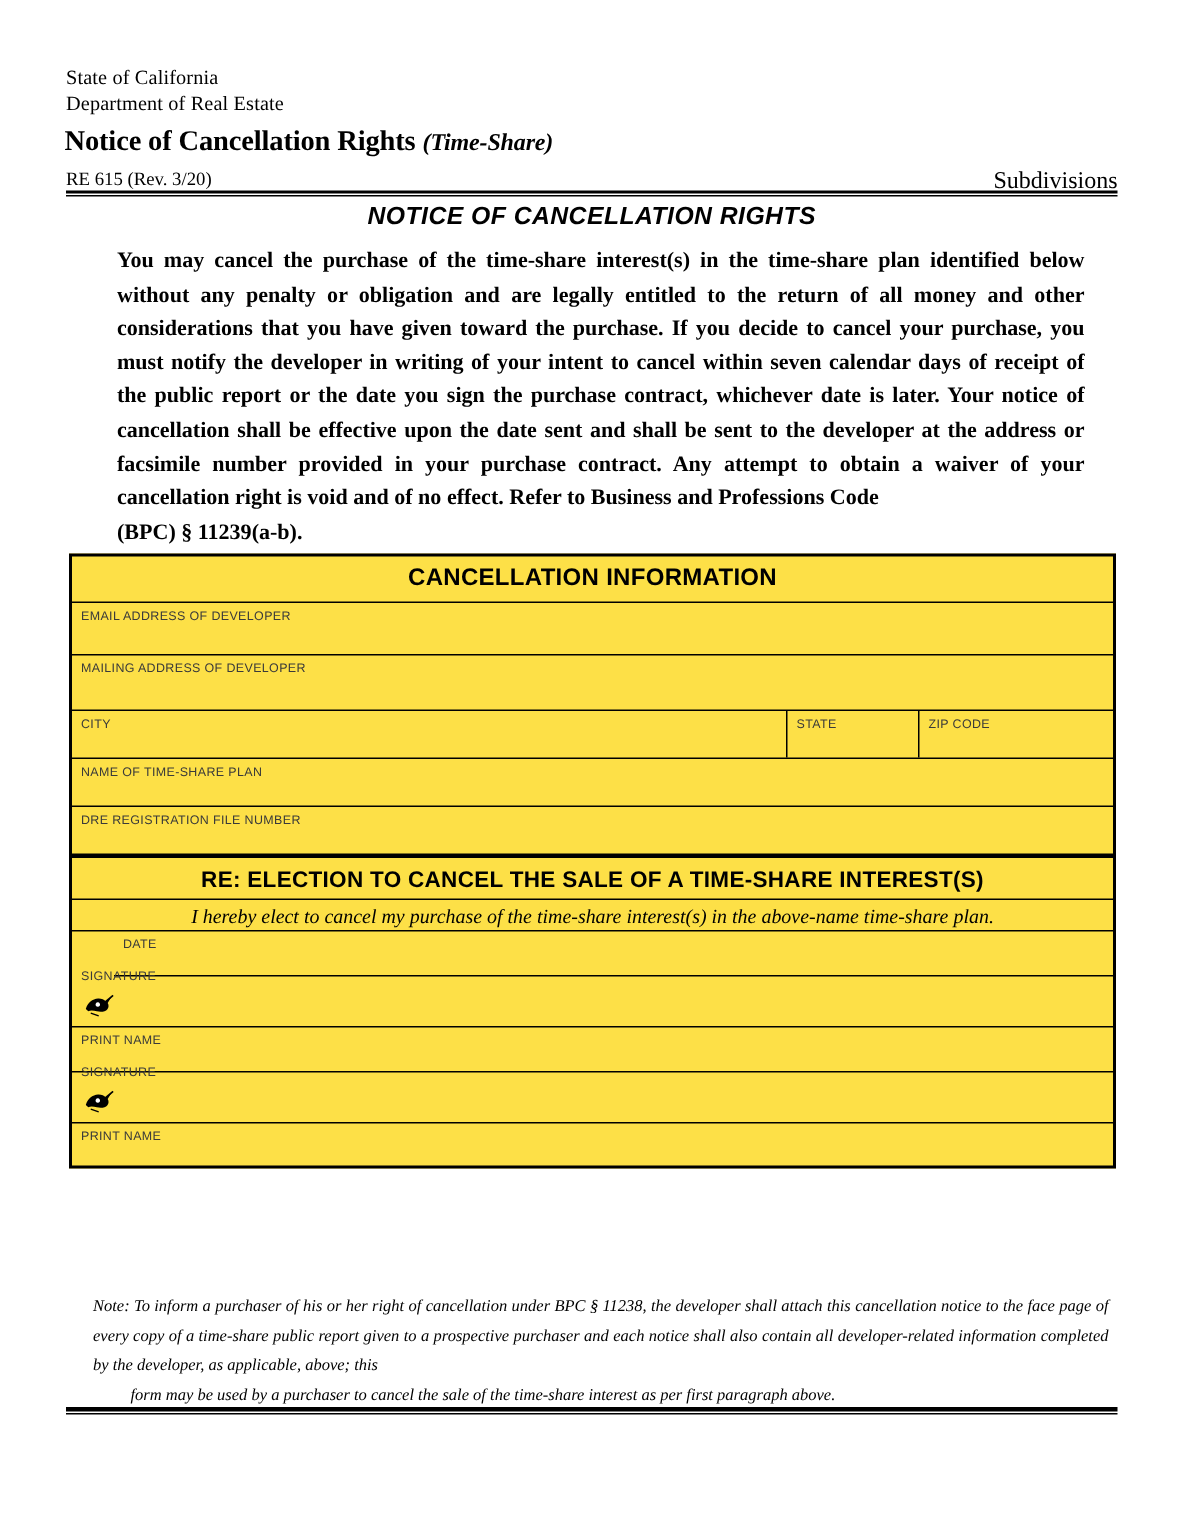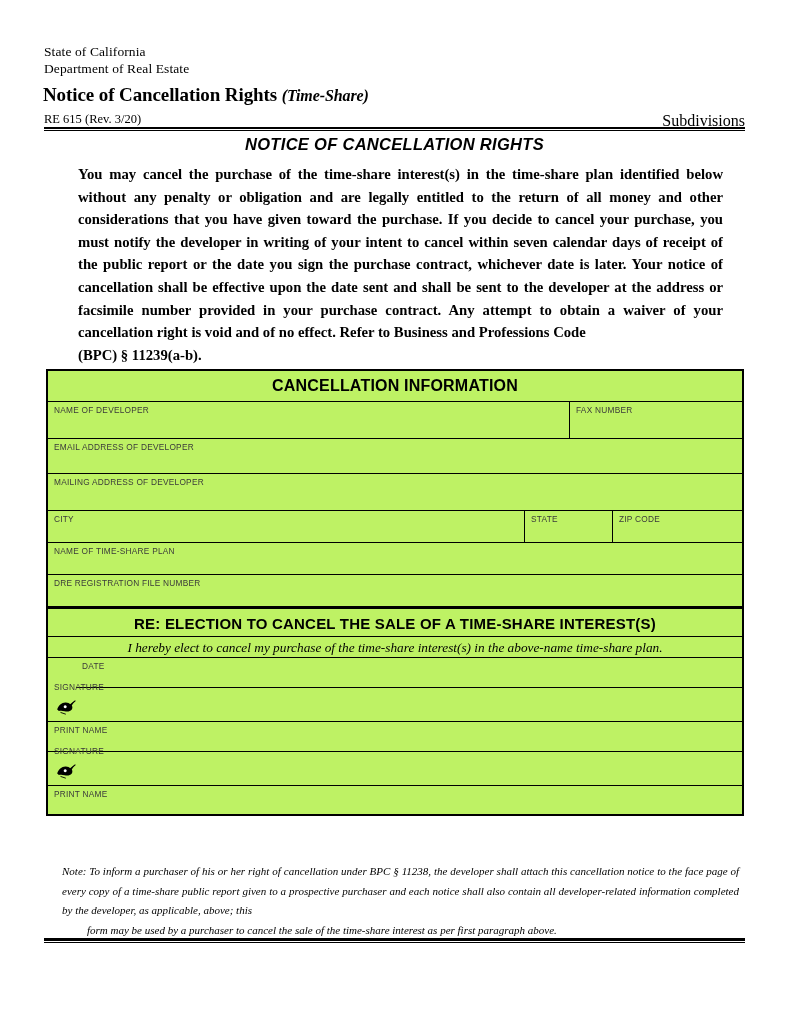--- a/index.html
+++ b/index.html
@@ -104,21 +104,21 @@
   }
 
   
   .form-table {
     position: absolute;
     left: 46px;
     top: 369px;
     width: 698px;
     box-sizing: border-box;
     border: 2.5px solid #000;
-    background: #bef264;
+    background: #fde047;
   }
   .ft-row {
     position: relative;
     box-sizing: border-box;
     border-bottom: 1.6px solid #000;
     display: flex;
   }
   .ft-row.last { border-bottom: none; }
   .ft-cell {
     position: relative;
@@ -222,28 +222,20 @@
     <span>You may cancel the purchase of the time-share interest(s) in the time-share plan identified below without any penalty or obligation and are legally entitled to the return of all money and other considerations that you have given toward the purchase. If you decide to cancel your purchase, you must notify the developer in writing of your intent to cancel within seven calendar days of receipt of the public report or the date you sign the purchase contract, whichever date is later. Your notice of cancellation shall be effective upon the date sent and shall be sent to the developer at the address or facsimile number provided in your purchase contract. Any attempt to obtain a waiver of your cancellation right is void and of no effect. Refer to Business and Professions Code</span>
     <span class="lastline">(BPC) § 11239(a-b).</span>
   </div>
 
   <div class="form-table">
 
     <div class="ft-row" style="height:31px;">
       <div class="ft-cell band-title">CANCELLATION INFORMATION</div>
     </div>
 
-    <div class="ft-row" style="height:37px;">
-      <div class="ft-cell" style="flex:0 0 521px;">
-        <span class="lbl">NAME OF DEVELOPER</span>
-      </div>
-      <div class="ft-cell">
-        <span class="lbl">FAX NUMBER</span>
-      </div>
-    </div>
 
     <div class="ft-row" style="height:35px;">
       <div class="ft-cell">
         <span class="lbl">EMAIL ADDRESS OF DEVELOPER</span>
       </div>
     </div>
 
     <div class="ft-row" style="height:37px;">
       <div class="ft-cell">
         <span class="lbl">MAILING ADDRESS OF DEVELOPER</span>

